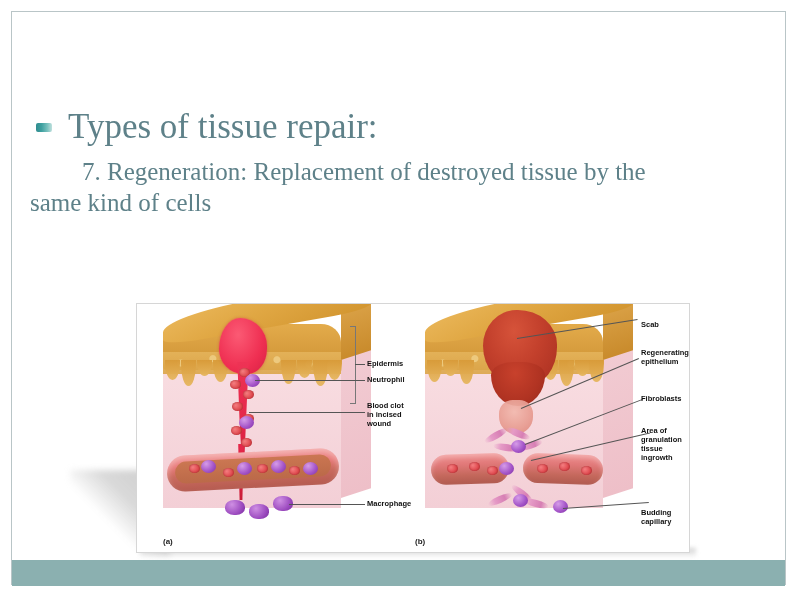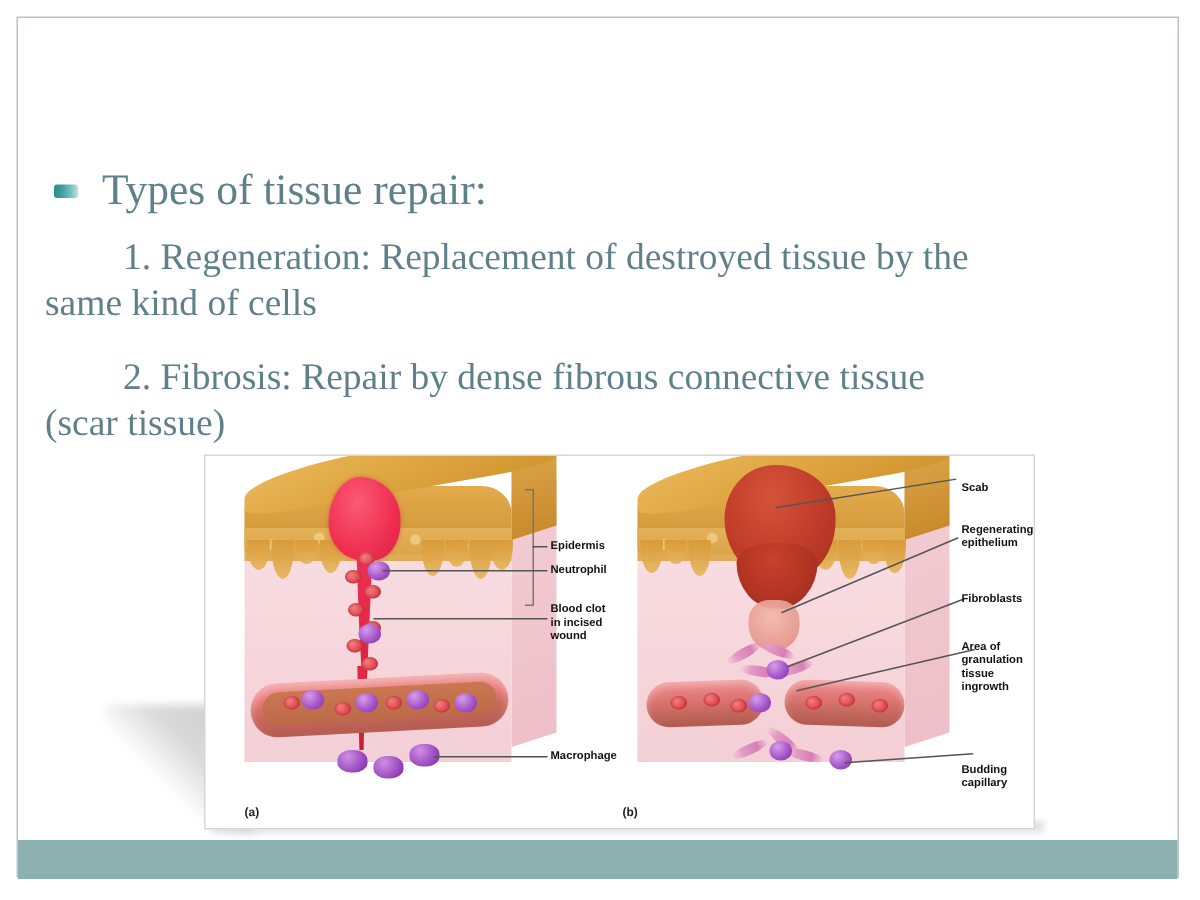--- a/index.html
+++ b/index.html
@@ -61,21 +61,21 @@
     left: 30px;
     top: 110px;
     width: 660px;
     color: #5e8189;
   }
 
   .bullet-row {
     position: relative;
     display: block;
     padding-left: 38px;
-    font-size: 29px;
+    font-size: 35px;
     line-height: 34px;
     color: #5e8189;
   }
   .bullet-mark {
     position: absolute;
     left: 6px;
     top: 13px;
     width: 16px;
     height: 9px;
     border-radius: 2px;
@@ -342,22 +342,21 @@
   <div id="slide-border"></div>
 
 
   <div id="body-block">
 
     <div class="bullet-row">
       <span class="bullet-mark"></span>
       <span>Types of tissue repair:</span>
     </div>
 
-    <div class="para">1. Regeneration: Replacement of destroyed tissue by the same kind of cells</div>
-    <div class="para second">2. Fibrosis: Repair by dense fibrous connective tissue (scar tissue)</div>
+    <div class="para">7. Regeneration: Replacement of destroyed tissue by the same kind of cells</div>
 
   </div>
 
   <div id="figure-shadow"></div>
   <div id="figure-shadow2"></div>
 
   <div id="figure">
     <div id="figure-inner">
 
       <div class="panel b">

